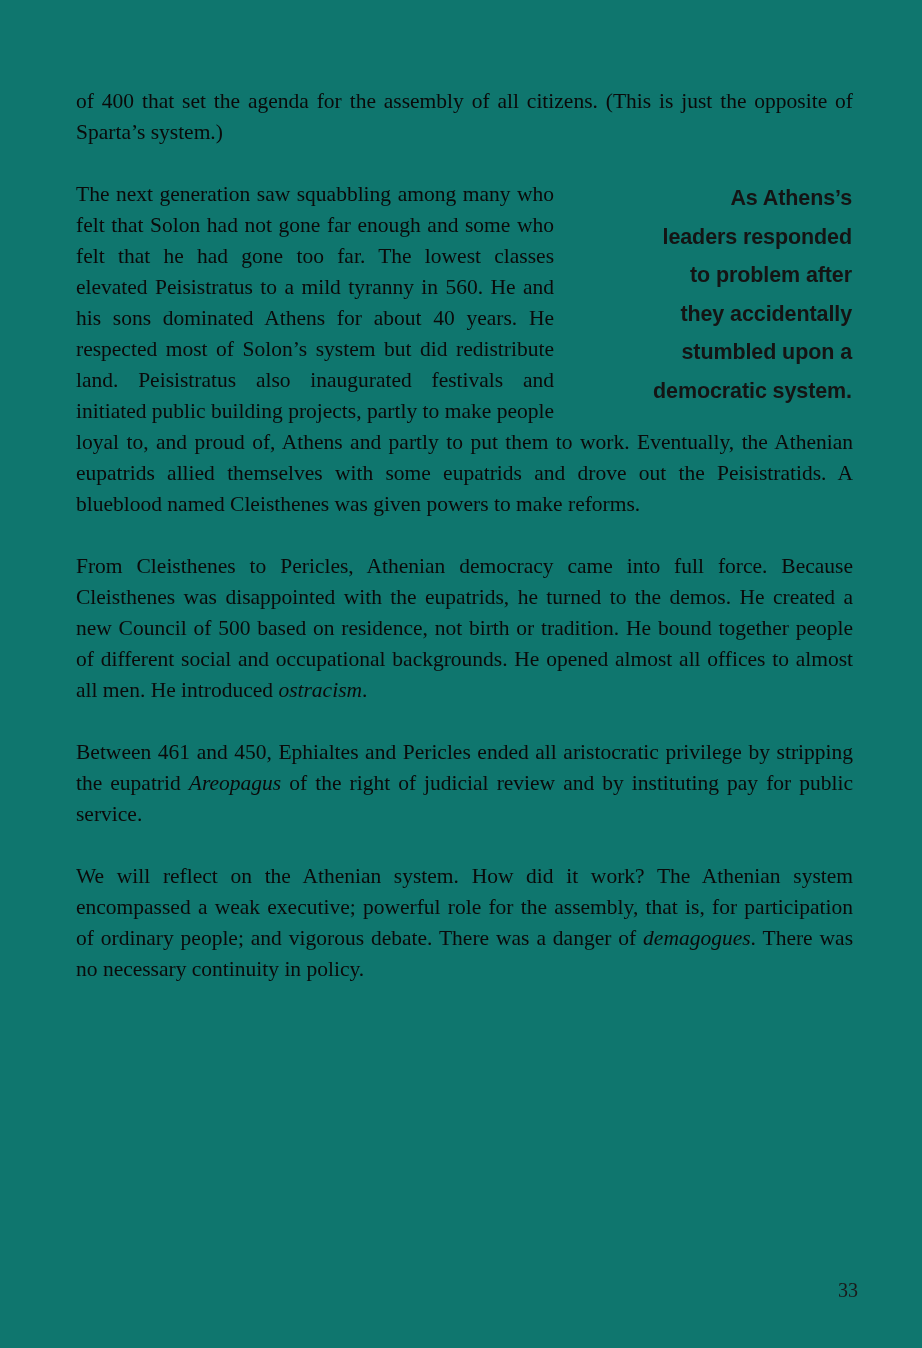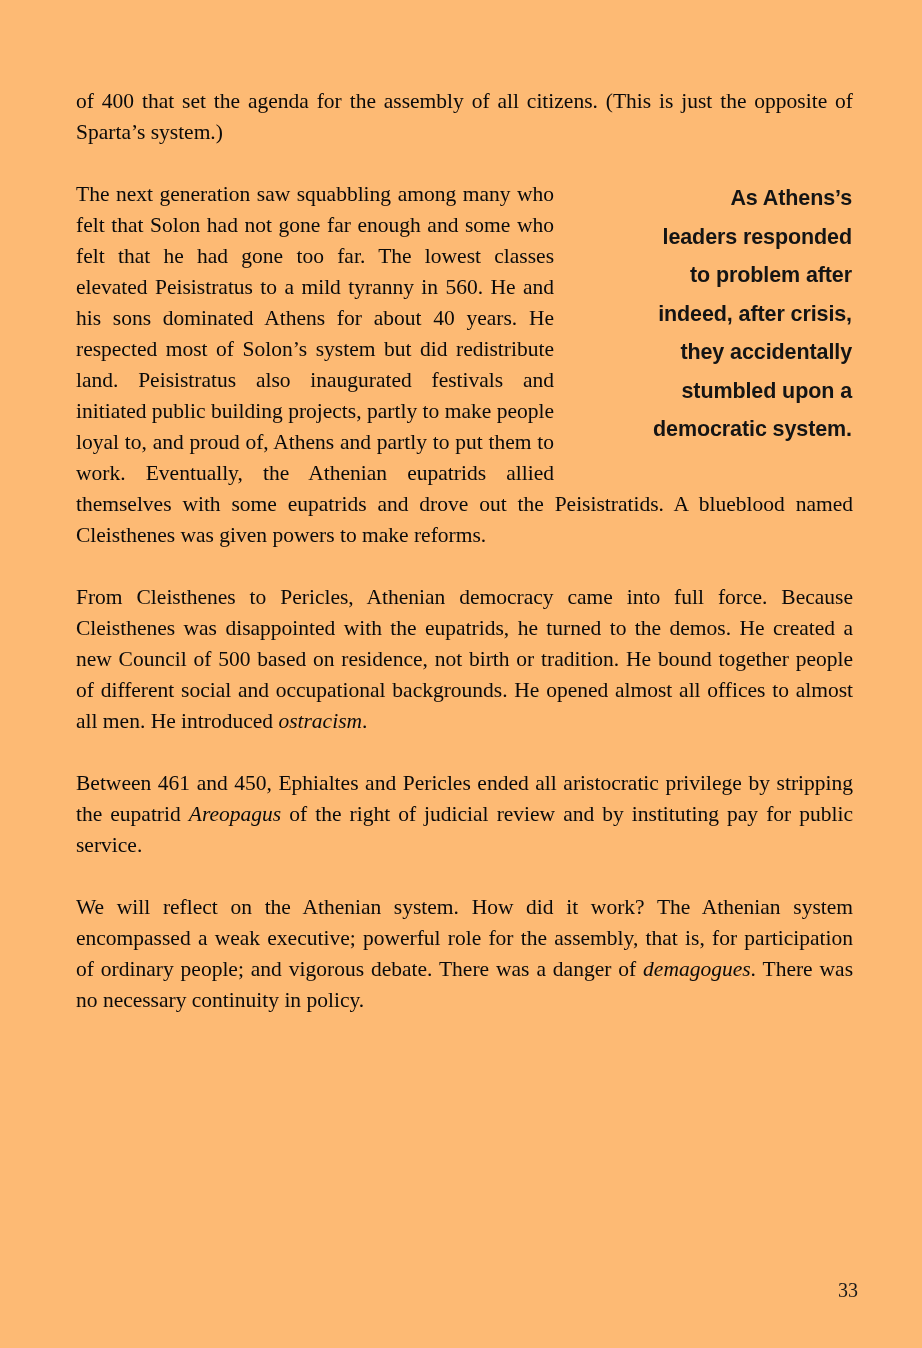--- a/index.html
+++ b/index.html
@@ -5,21 +5,21 @@
   html, body {
     margin: 0;
     padding: 0;
     background: #ffffff;
   }
 
   .page {
     position: relative;
     width: 922px;
     height: 1348px;
-    background: #fdba74;
+    background: #0f766e;
     box-sizing: border-box;
     overflow: hidden;
   }
 
   .content {
     position: absolute;
     left: 76px;
     top: 86px;
     width: 777px;
   }
@@ -110,21 +110,20 @@
     <p class="para">of 400 that set the agenda for the assembly of all citizens. (This is just the opposite of Sparta’s system.)</p>
 
     <p class="para">
       <span class="float-offset" style="height: 115px;"></span>
       <span class="pullquote">
         <span class="rule rule-top"></span>
         <span class="qtext">
           <span class="qline">As Athens’s</span>
           <span class="qline">leaders responded</span>
           <span class="qline">to problem after</span>
-          <span class="qline">indeed, after crisis,</span>
           <span class="qline">they accidentally</span>
           <span class="qline">stumbled upon a</span>
           <span class="qline">democratic system.</span>
         </span>
         <span class="rule rule-bottom"></span>
       </span>
       <span>The next generation saw squabbling among many who felt that Solon had not gone far enough and some who felt that he had gone too far. The lowest classes elevated Peisistratus to a mild tyranny in 560. He and his sons dominated Athens for about 40 years. He respected most of Solon’s system but did redistribute land. Peisistratus also inaugurated festivals and initiated public building projects, partly to make people loyal to, and proud of, Athens and partly to put them to work. Eventually, the Athenian eupatrids allied themselves with some eupatrids and drove out the Peisistratids. A blueblood named Cleisthenes was given powers to make reforms.</span>
     </p>
 
     <p class="para">

